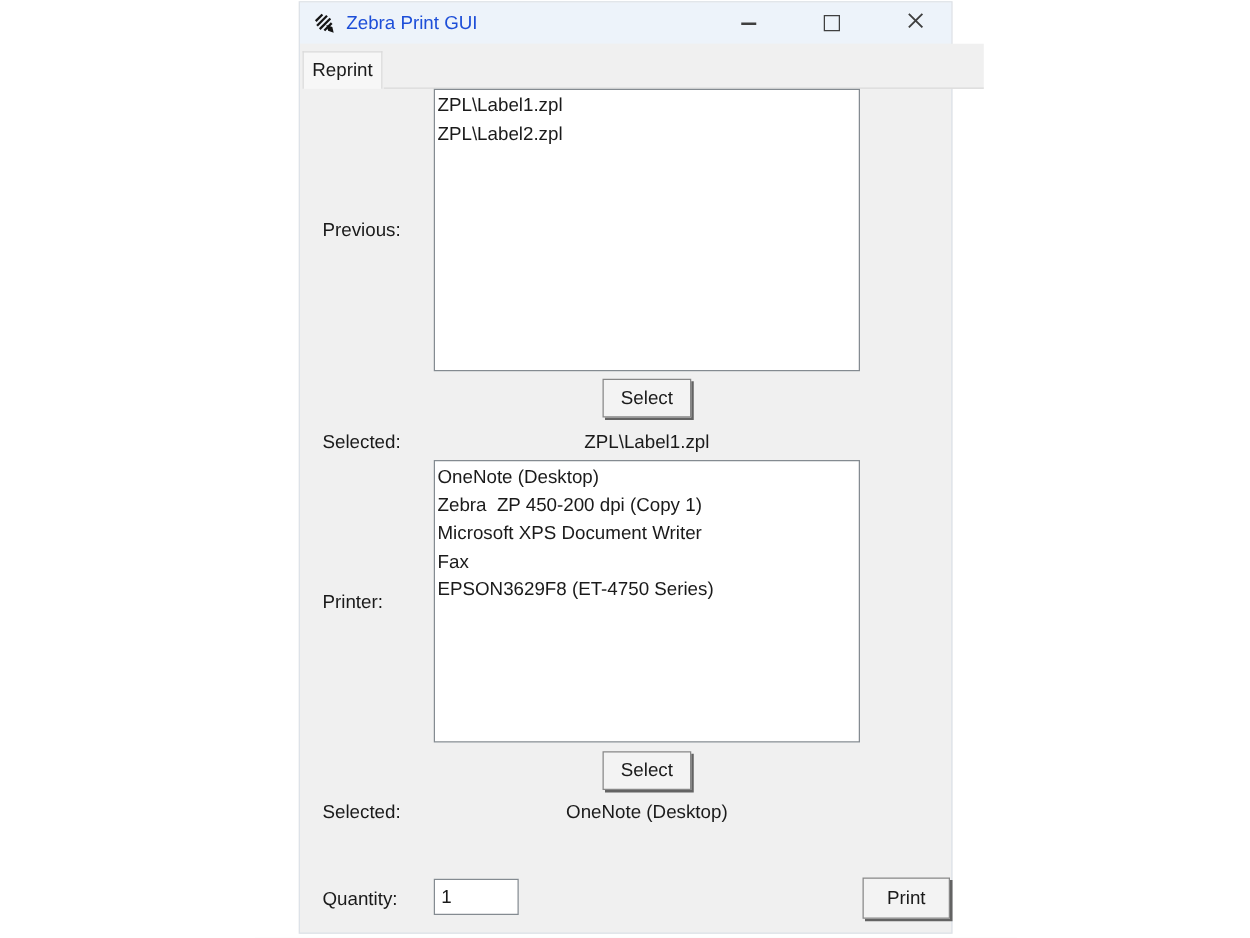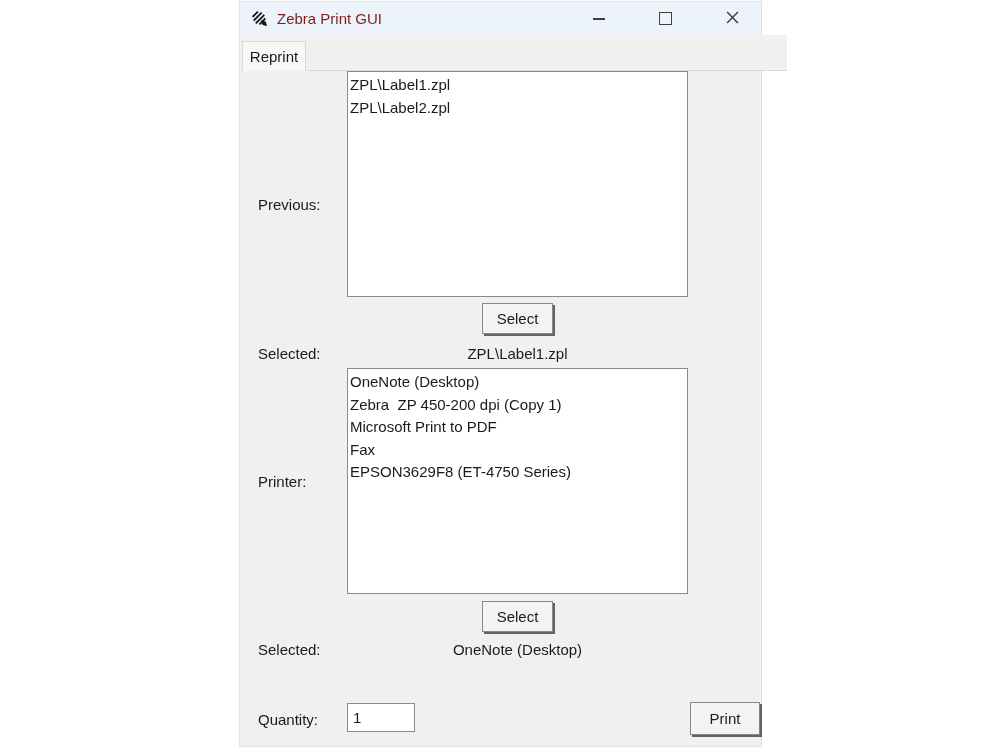--- a/index.html
+++ b/index.html
@@ -3,21 +3,21 @@
 <meta charset="utf-8">
 <style>
   html,body{margin:0;padding:0;background:#ffffff;}
   .canvas{position:relative;width:1000px;height:750px;background:#ffffff;overflow:hidden;
           font-family:"Liberation Sans","DejaVu Sans",sans-serif;color:#1a1a1a;}
   .window{position:absolute;left:239px;top:1px;width:521px;height:744px;
           background:#f0f0f0;border:1px solid #dde2e8;box-sizing:content-box;}
   
   .titlebar{position:absolute;left:0;top:0;width:100%;height:33px;background:#edf3fa;}
   .app-icon{position:absolute;left:11px;top:8px;width:17px;height:17px;}
-  .title-text{position:absolute;left:37px;top:0;line-height:33px;font-size:15px;color:#7f1d1d;}
+  .title-text{position:absolute;left:37px;top:0;line-height:33px;font-size:15px;color:#1d4ed8;}
   .cap-btn{position:absolute;top:0;width:45px;height:33px;display:flex;align-items:center;
            justify-content:center;cursor:default;}
   .cap-btn.min{left:336px;} .cap-btn.max{left:403px;} .cap-btn.close{left:470px;}
   .min-bar{width:12px;height:2px;background:#3f3f3f;}
   .max-box{width:11px;height:11px;border:1.5px solid #3f3f3f;background:transparent;}
   
   .tabstrip{position:absolute;left:0;top:33px;width:100%;height:36px;background:#f0f0f0;padding-left:26px;}
   .tabstrip .strip-line{position:absolute;left:67px;right:0;bottom:0;height:1px;background:#d9d9d9;}
   .tab{position:absolute;left:2px;bottom:0;width:64px;height:30px;background:#f7f7f7;
        border:1px solid #d9d9d9;border-bottom:none;box-sizing:border-box;
@@ -70,34 +70,34 @@
       </div>
     </div>
 
     <div class="tabstrip">
       <div class="tab">
         <span>Reprint</span>
       </div>
       <div class="strip-line"></div>
     </div>
 
-    <span class="side-label" style="top:174px;margin-top:20px;">Previous:</span>
+    <span class="side-label" style="top:174px;">Previous:</span>
     <div class="listbox" style="top:69px;">
       <div class="item">ZPL\Label1.zpl</div>
       <div class="item">ZPL\Label2.zpl</div>
     </div>
     <button class="btn" style="left:242px;top:301px;width:71px;height:31px;">Select</button>
     <span class="side-label" style="top:343px;">Selected:</span>
     <span class="center-value" style="top:343px;">ZPL\Label1.zpl</span>
 
     <span class="side-label" style="top:471px;">Printer:</span>
     <div class="listbox" style="top:366px;">
       <div class="item">OneNote (Desktop)</div>
       <div class="item">Zebra  ZP 450-200 dpi (Copy 1)</div>
-      <div class="item">Microsoft Print to PDF</div>
+      <div class="item">Microsoft XPS Document Writer</div>
       <div class="item">Fax</div>
       <div class="item">EPSON3629F8 (ET-4750 Series)</div>
     </div>
     <button class="btn" style="left:242px;top:599px;width:71px;height:31px;">Select</button>
     <span class="side-label" style="top:639px;">Selected:</span>
     <span class="center-value" style="top:639px;">OneNote (Desktop)</span>
 
     <span class="side-label" style="top:709px;">Quantity:</span>
     <input class="qty-input" type="text" value="1" style="">
     <button class="btn" style="left:450px;top:700px;width:70px;height:33px;">Print</button>

